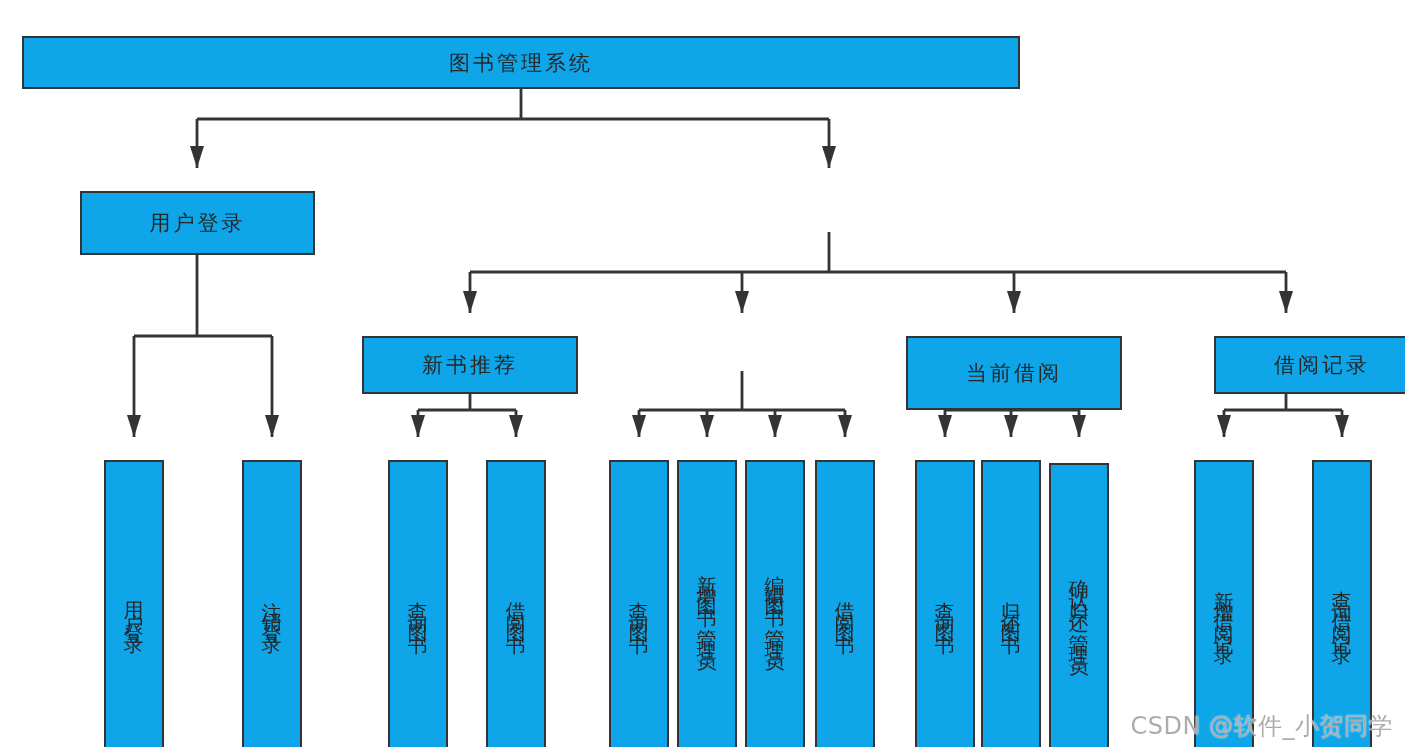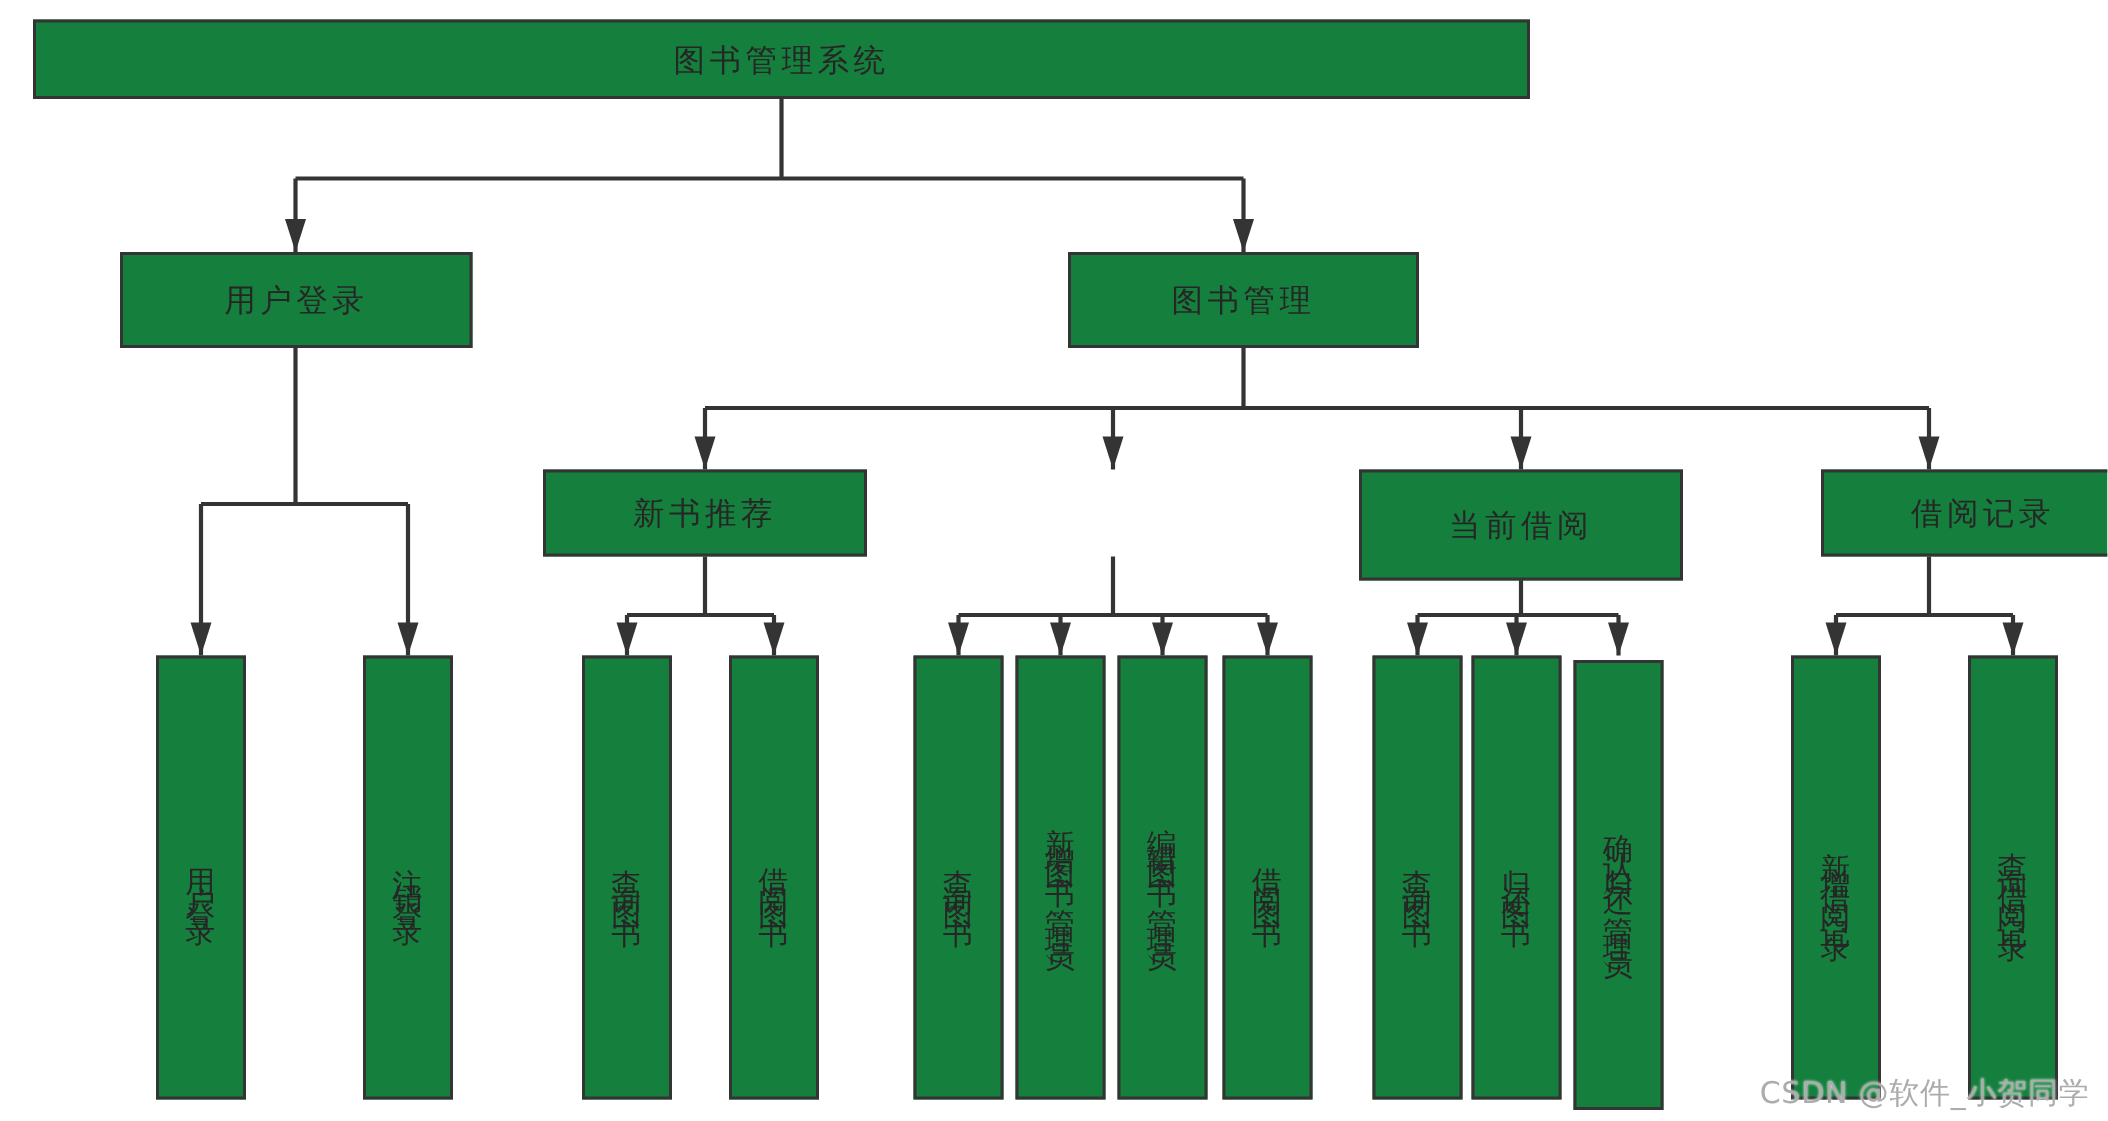--- a/index.html
+++ b/index.html
@@ -17,43 +17,44 @@
   }
   .lines {
     position: absolute;
     left: 0;
     top: 0;
   }
   .node {
     position: absolute;
     box-sizing: border-box;
     border: 2.5px solid #343434;
-    background: #15803d;
+    background: #0ea5e9;
     display: flex;
     align-items: center;
     justify-content: center;
     z-index: 2;
+    margin-top: 23px;
   }
   .node .label {
     color: #262626;
     font-size: 21px;
     letter-spacing: 3px;
     white-space: nowrap;
   }
   .node-v .label {
     writing-mode: vertical-rl;
     font-size: 20px;
     letter-spacing: 11px;
     line-height: 1.1;
   }
   .watermark {
     position: absolute;
     right: 12px;
     bottom: 5px;
-    font-size: 20px;
+    font-size: 24px;
     letter-spacing: 0.5px;
     color: #acacac;
     text-shadow: 0 0 2px #ffffff;
     z-index: 3;
   }
 </style>
 </head>
 <body>
 
 <div class="canvas">
@@ -108,23 +109,20 @@
     </g>
   </svg>
 
   <div class="node node-h" style="left:22px; top:13px; width:998px; height:53px;">
     <span class="label">图书管理系统</span>
   </div>
 
   <div class="node node-h" style="left:80px; top:168px; width:235px; height:64px;">
     <span class="label">用户登录</span>
   </div>
-  <div class="node node-h" style="left:712px; top:168px; width:234px; height:64px;">
-    <span class="label">图书管理</span>
-  </div>
 
   <div class="node node-h" style="left:362px; top:313px; width:216px; height:58px;">
     <span class="label">新书推荐</span>
   </div>
   <div class="node node-h" style="left:906px; top:313px; width:216px; height:74px;">
     <span class="label">当前借阅</span>
   </div>
   <div class="node node-h" style="left:1214px; top:313px; width:216px; height:58px;">
     <span class="label">借阅记录</span>
   </div>

